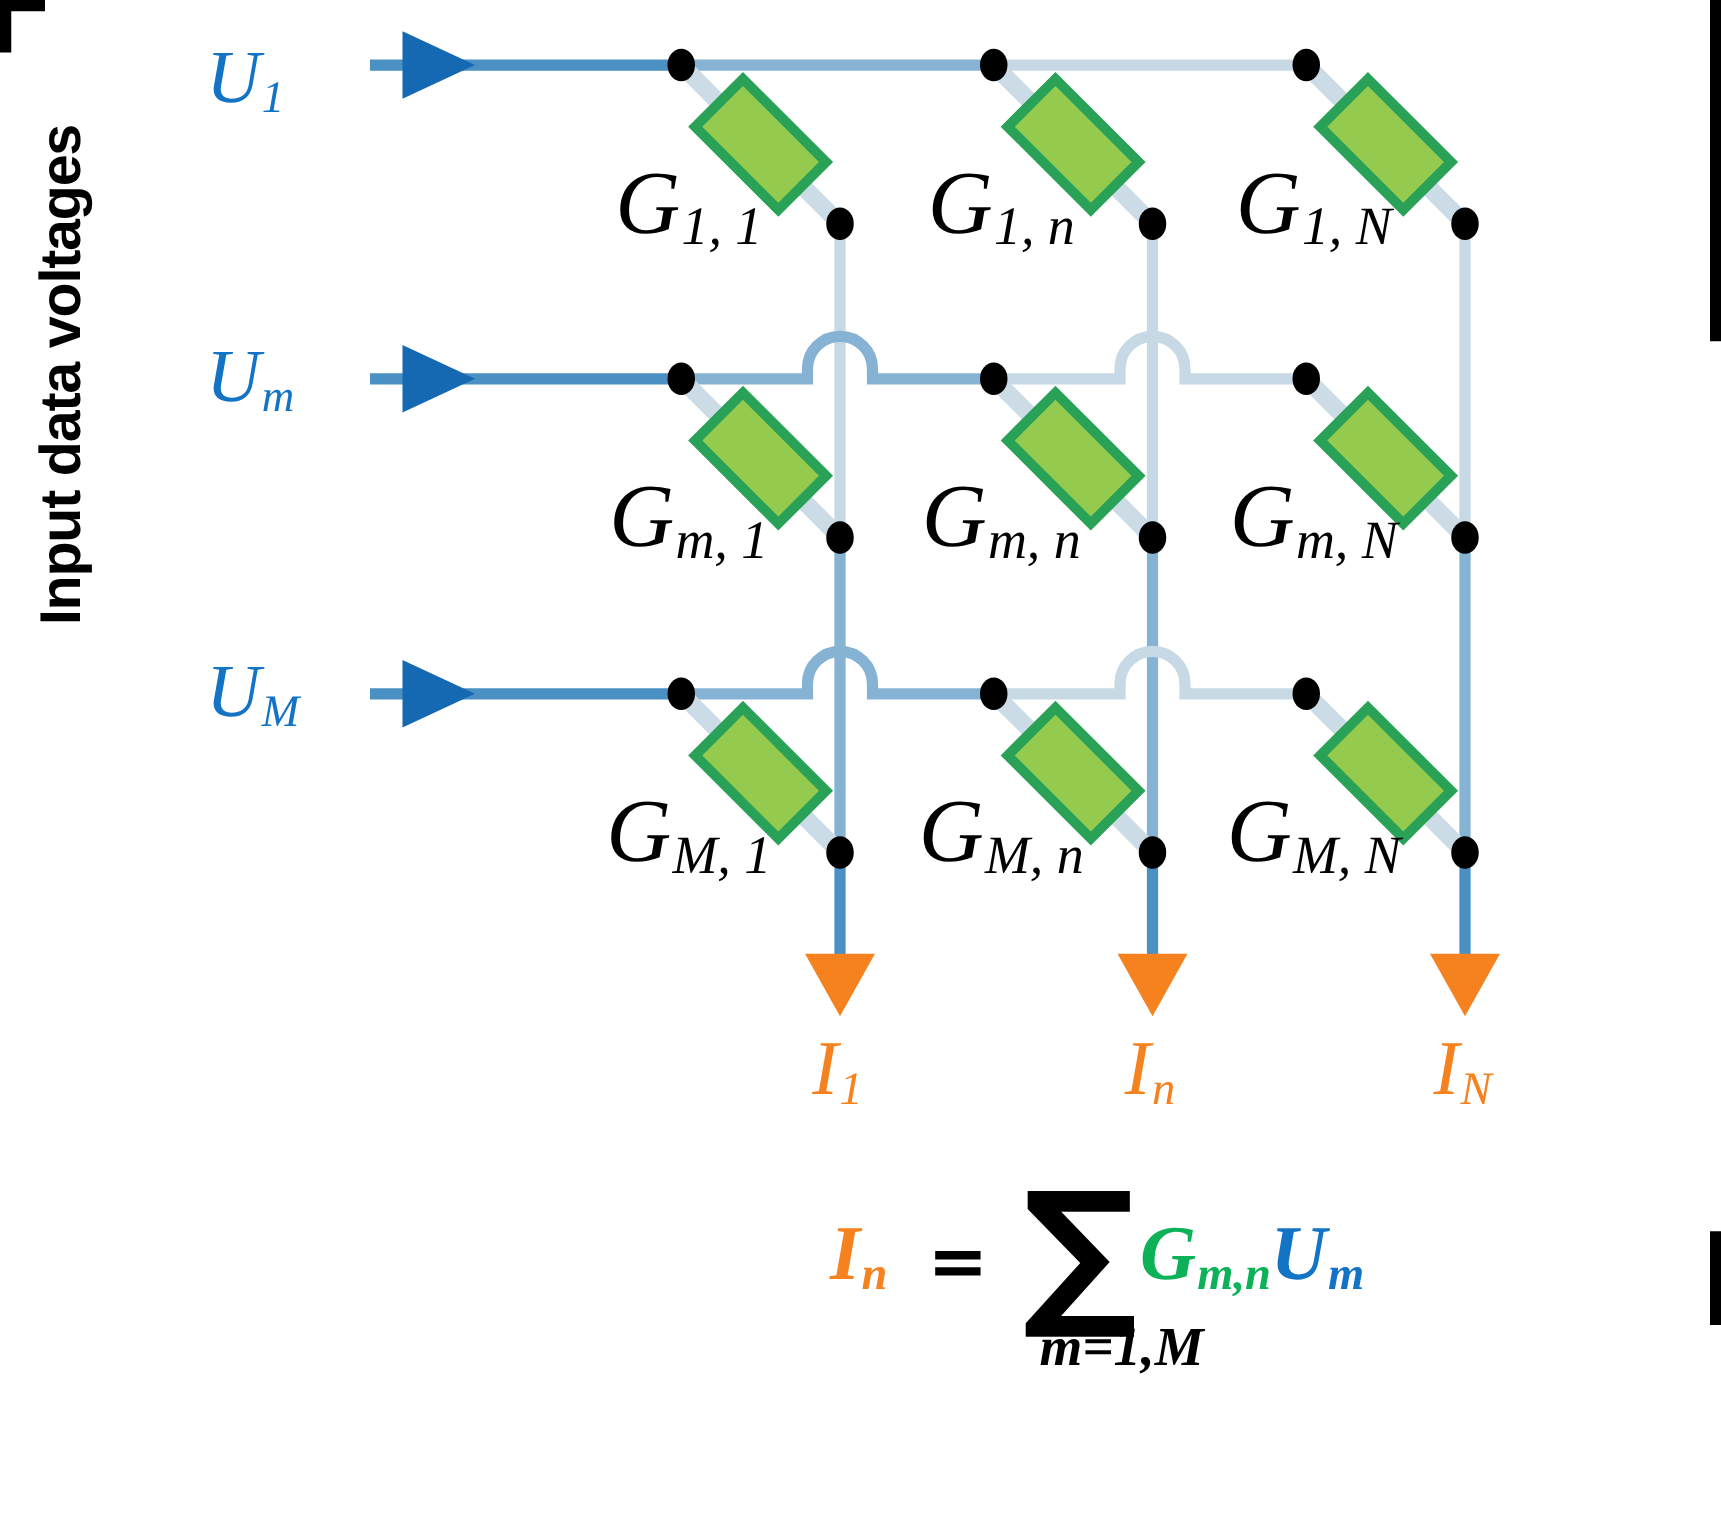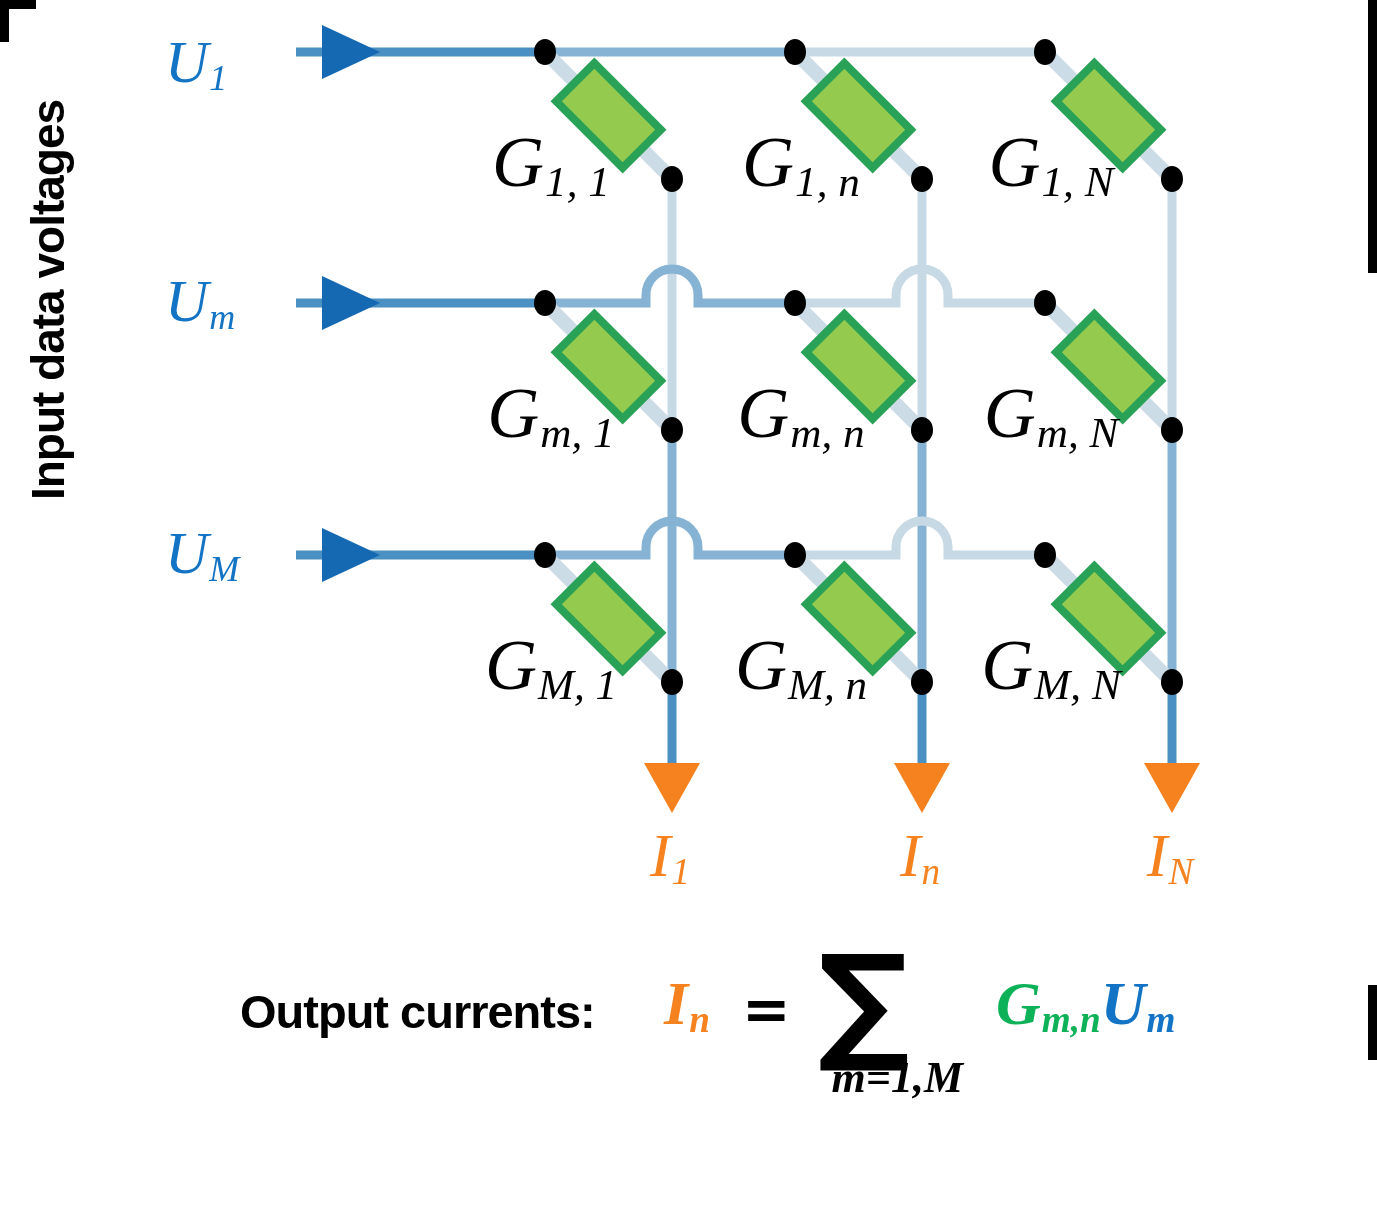--- a/index.html
+++ b/index.html
@@ -92,33 +92,32 @@
       <ellipse cx="545" cy="555" rx="11" ry="13" fill="#000000"></ellipse>
       <ellipse cx="672" cy="682" rx="11" ry="13" fill="#000000"></ellipse>
       <ellipse cx="795" cy="555" rx="11" ry="13" fill="#000000"></ellipse>
       <ellipse cx="922" cy="682" rx="11" ry="13" fill="#000000"></ellipse>
       <ellipse cx="1045" cy="555" rx="11" ry="13" fill="#000000"></ellipse>
       <ellipse cx="1172" cy="682" rx="11" ry="13" fill="#000000"></ellipse>
     </svg>
 
   <div class="lbl side-label" style="left:48px;top:300px;">Input data voltages</div>
 
-  <div class="lbl f-prefix" style="left:240px;top:988px;">Output currents:</div>
 
   <div class="lbl f-lhs math" style="left: 664px; top: 972px; color: rgb(245, 130, 31);">
     <span id="f-lhs-base">I</span><span class="sub">n</span>
   </div>
 
   <div class="lbl f-eq" style="left:742px;top:980px;">=</div>
 
   <div class="lbl f-sigma" style="left:818px;top:938px;">∑</div>
 
   <div class="lbl f-limits math" style="left:763px;top:1056px;">m=1,M</div>
 
-  <div class="lbl f-rhs math" style="left:996px;top:972px;">
+  <div class="lbl f-rhs math" style="left:912px;top:972px;">
     <span id="f-g" style="color: rgb(13, 178, 88);"><span>G</span><span class="sub">m,n</span></span><span id="f-u" style="color: rgb(19, 115, 197);"><span>U</span><span class="sub">m</span></span>
   </div>
 
   <div class="frag" id="frag-tl-v" style="left: 0px; top: 0px; width: 9px; height: 42px; background: rgb(0, 0, 0);"></div>
   <div class="frag" id="frag-tl-h" style="left: 0px; top: 0px; width: 36px; height: 9px; background: rgb(0, 0, 0);"></div>
   <div class="frag" id="frag-r1" style="left: 1368px; top: 0px; width: 9px; height: 273px; background: rgb(0, 0, 0);"></div>
   <div class="frag" id="frag-r2" style="left: 1368px; top: 985px; width: 9px; height: 75px; background: rgb(0, 0, 0);"></div>
 
 <div class="lbl math u-label" style="left: 165px; top: 64px; transform: translateY(-54%); color: rgb(19, 115, 197);"><span>U</span><span class="sub">1</span></div>
     <div class="lbl math u-label" style="left: 165px; top: 303px; transform: translateY(-54%); color: rgb(19, 115, 197);"><span>U</span><span class="sub">m</span></div>

